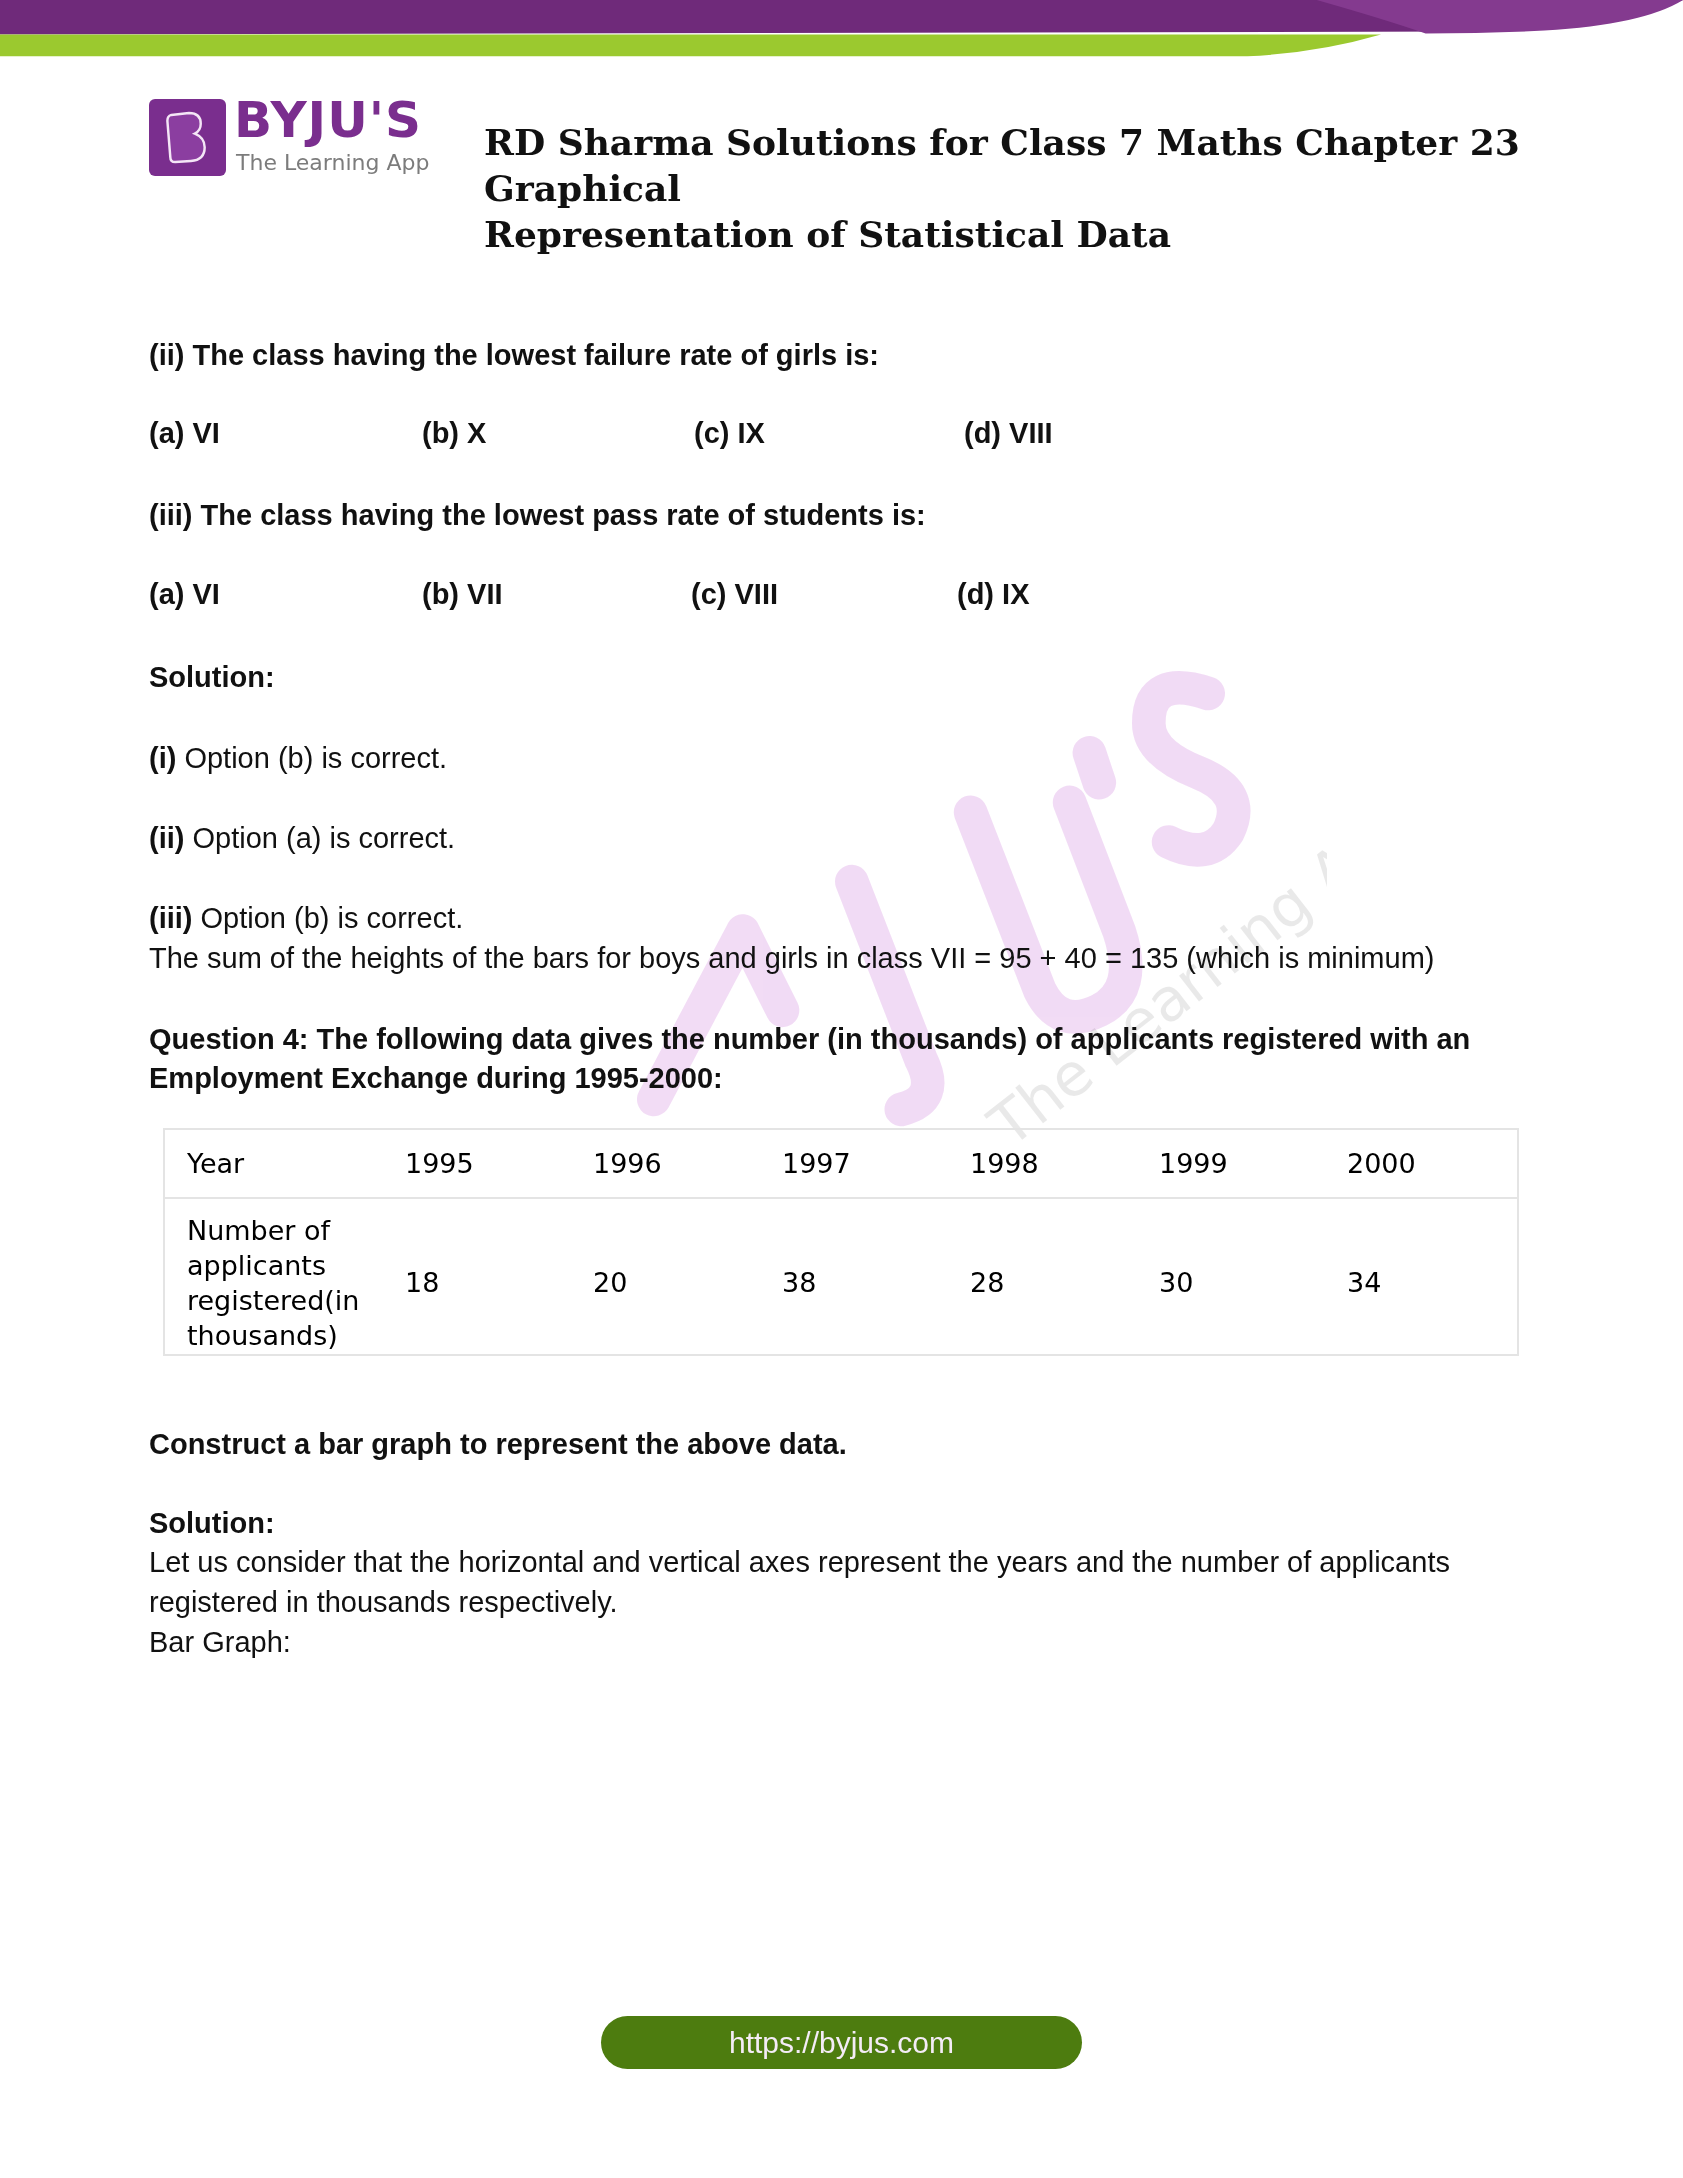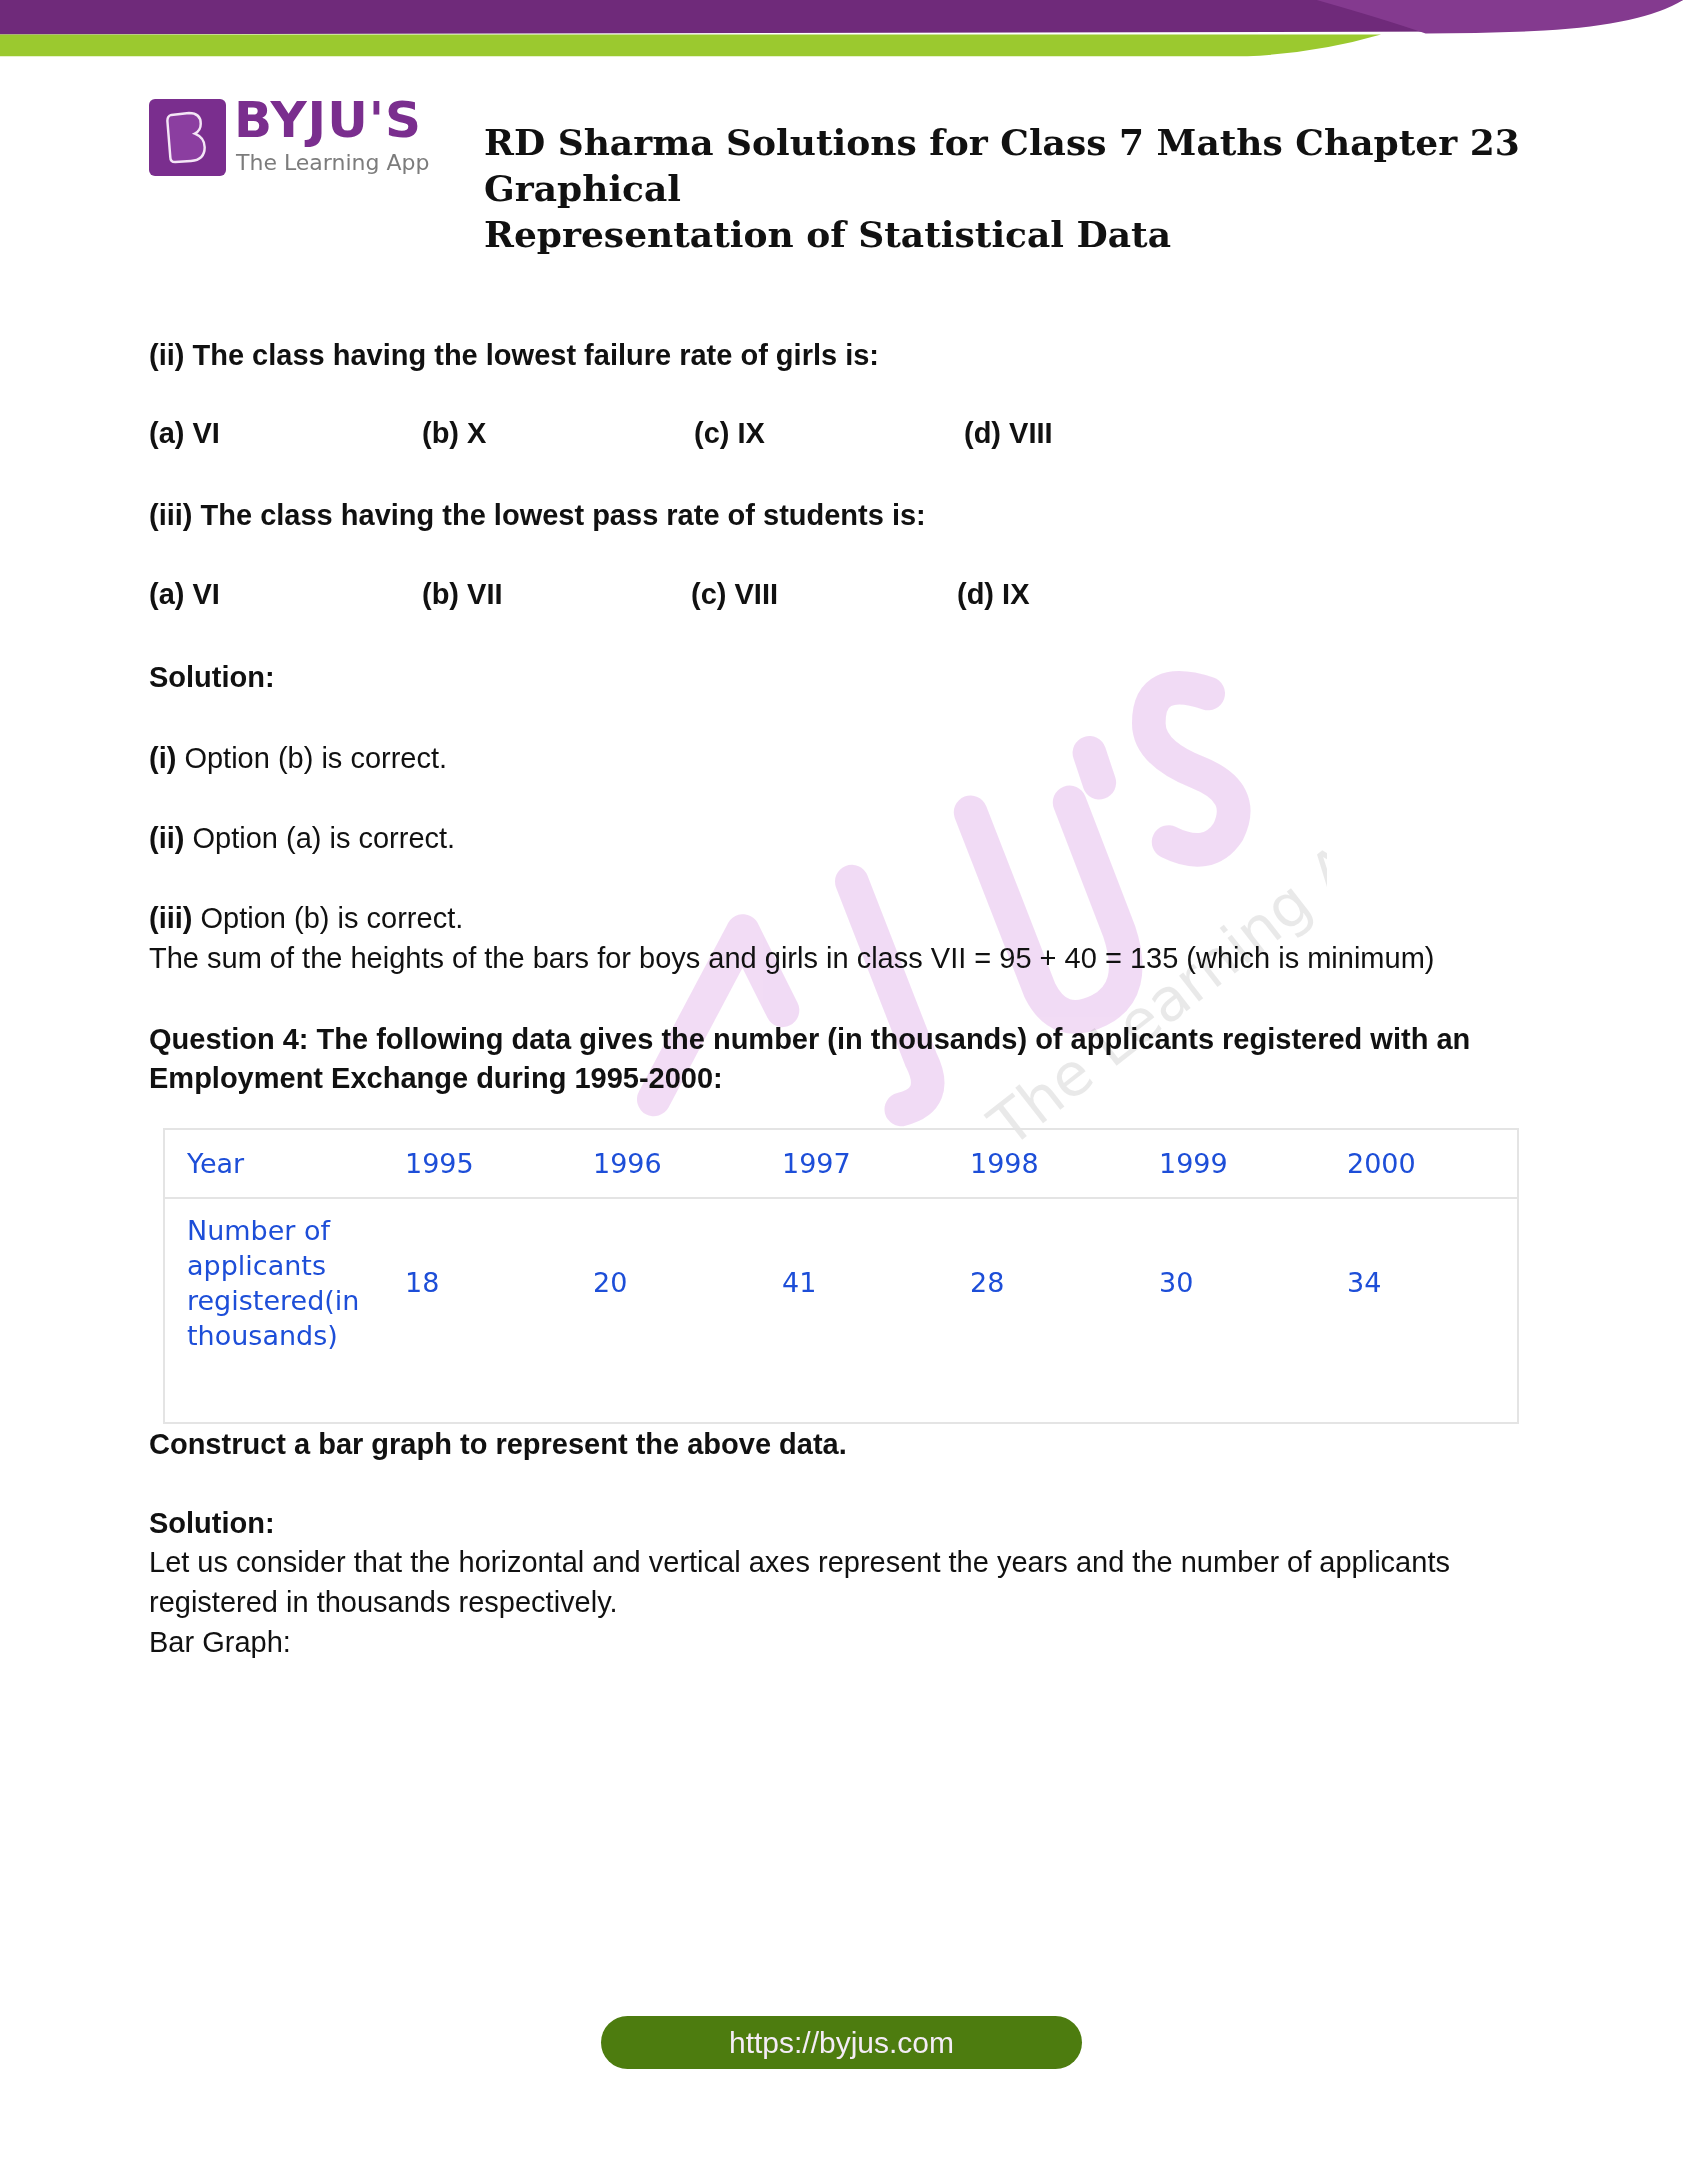--- a/index.html
+++ b/index.html
@@ -11,22 +11,22 @@
   .logo-b { position:absolute; left:16px; top:12px; width:44px; height:53px; }
   .logo-word { position:absolute; left:85px; top:-6px; font-family:"DejaVu Sans", sans-serif; font-weight:bold;
                font-size:50px; color:#7a2e8e; letter-spacing:1px; }
   .logo-tag { position:absolute; left:87px; top:53px; font-family:"DejaVu Sans", sans-serif; font-size:22px; color:#7c7c7c; }
   .doc-title { position:absolute; left:484px; top:119px; width:1139px; font-family:"DejaVu Serif", serif;
                font-weight:bold; font-size:36px; line-height:46px; color:#111; }
   .watermark { position:absolute; left:634px; top:634px; width:693px; height:515px; pointer-events:none; }
   .line { position:absolute; left:149px; font-family:"Liberation Sans", sans-serif; font-size:29px; line-height:40px; white-space:nowrap;text-align:right; }
   .b { font-weight:bold; }
   .opt { position:absolute; font-family:"Liberation Sans", sans-serif; font-weight:bold; font-size:29px; }
-  .tbl { position:absolute; left:163px; top:1128px; width:1356px; height:296px; border:2px solid #e4e4e4; box-sizing:border-box;
-         font-family:"DejaVu Sans", sans-serif; color:#1d4ed8; font-size:27px; }
+  .tbl { position:absolute; left:163px; top:1128px; width:1356px; height:228px; border:2px solid #e4e4e4; box-sizing:border-box;
+         font-family:"DejaVu Sans", sans-serif; color:#000000; font-size:27px; }
   .tbl-head { position:absolute; left:0; top:0; width:100%; height:67px; border-bottom:2px solid #e4e4e4; }
   .cell { position:absolute; }
   .footer-pill { position:absolute; left:601px; top:2016px; width:481px; height:53px; background:#4d7c0f; border-radius:27px;
                  color:#f4ecf6; font-family:"Liberation Sans", sans-serif; font-size:30px; text-align:center; line-height:53px; }
 </style>
 </head>
 <body>
 
 <svg class="banner" viewBox="0 0 1700 70" preserveAspectRatio="none">
   <path d="M0 0 H1700 V0 Q1640 28 1480 32 L0 35 Z" fill="#6f2a7a"></path>
@@ -100,21 +100,21 @@
     <div class="cell" style="left:1182px; top:18px;">2000</div>
   </div>
   <div class="cell" style="left:22px; top:83px; line-height:35px;">
     <div>Number of</div>
     <div>applicants</div>
     <div>registered(in</div>
     <div>thousands)</div>
   </div>
   <div class="cell" style="left:240px; top:137px;">18</div>
   <div class="cell" style="left:428px; top:137px;">20</div>
-  <div class="cell" style="left:617px; top:137px;">41</div>
+  <div class="cell" style="left:617px; top:137px;">38</div>
   <div class="cell" style="left:805px; top:137px;">28</div>
   <div class="cell" style="left:994px; top:137px;">30</div>
   <div class="cell" style="left:1182px; top:137px;">34</div>
 </div>
 
 <div class="line b" style="top:1424px;">Construct a bar graph to represent the above data.</div>
 
 <div class="line b" style="top:1503px;">Solution:</div>
 <div class="line" style="top:1542px;">Let us consider that the horizontal and vertical axes represent the years and the number of applicants</div>
 <div class="line" style="top:1582px;">registered in thousands respectively.</div>

